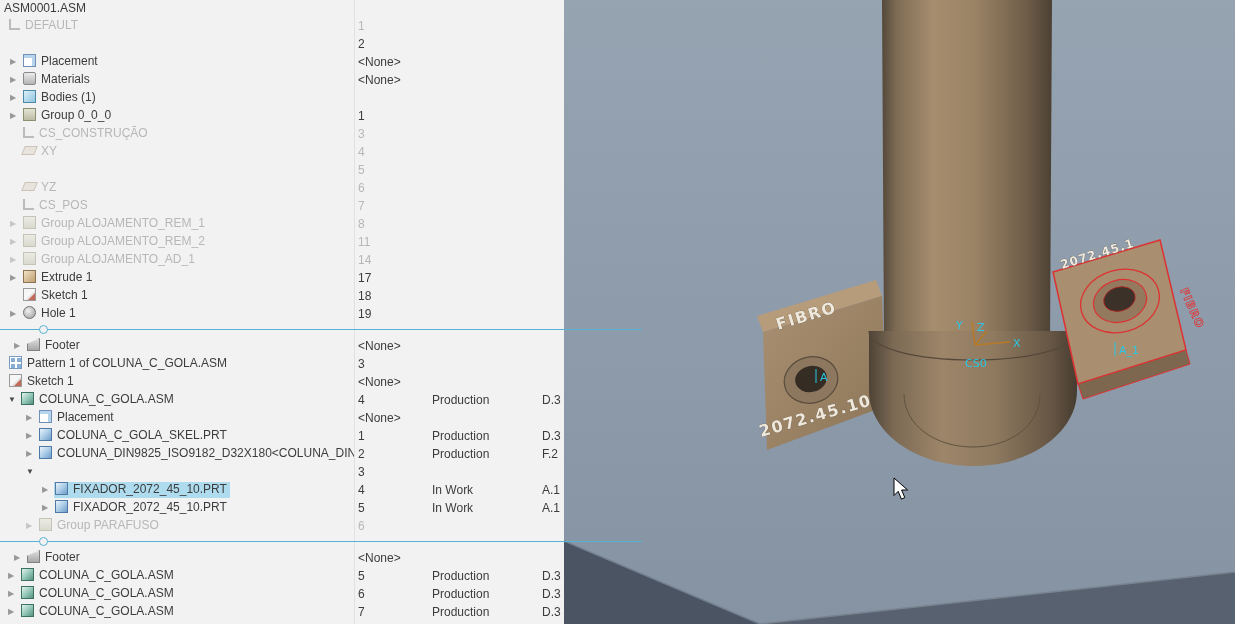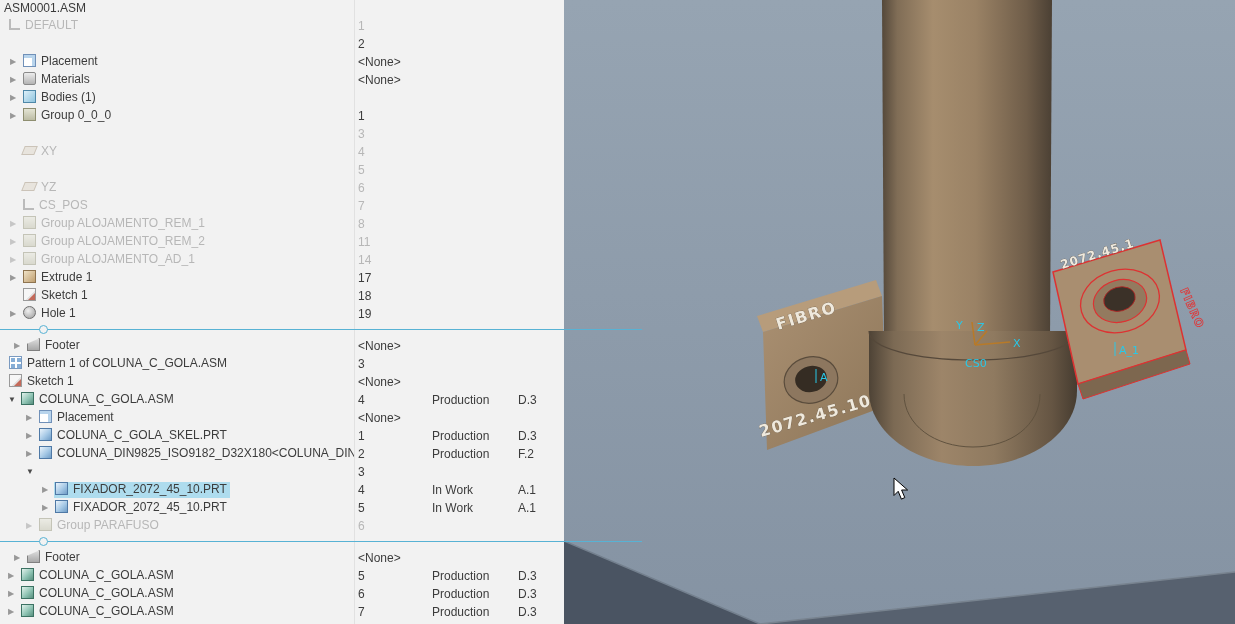--- a/index.html
+++ b/index.html
@@ -15,21 +15,21 @@
   .arw{flex:none;width:14px;font-size:8px;line-height:18px;color:#989898;cursor:default;text-align:left;padding-left:2px}
   .arw.exp{color:#4a4a4a}
   .cellsel{display:flex;align-items:flex-start;height:16px;padding:0 3px 0 1px}
   .selected .cellsel{background:#aedcee}
   .lbl{white-space:nowrap;overflow:hidden}
   .muted{color:#b7b7b7}
   .muted .ic{opacity:.45}
   .muted .arw{color:#c6c6c6}
   .cnum{position:absolute;left:358px}
   .cstat{position:absolute;left:432px}
-  .crev{position:absolute;left:518px}
+  .crev{position:absolute;left:542px}
   .sep-row{position:relative;height:14px;z-index:2}
   .sep-line{position:absolute;left:0;right:0;top:6px;height:1px;background:#58b2d4}
   .sep-dot{position:absolute;left:39px;top:2px;width:9px;height:9px;border:1px solid #58b2d4;border-radius:50%;background:#f2f2f2}
 
   
   .ic{flex:none;width:13px;height:13px;margin-right:5px;position:relative;display:inline-block}
   .ic-prt{background:linear-gradient(135deg,#eaf3fb 0%,#a6c9e6 55%,#6f9cc6 100%);border:1px solid #4f79a6}
   .ic-asm{background:linear-gradient(135deg,#e2f2ec 0%,#8fc4b4 55%,#58907f 100%);border:1px solid #3c7263}
   .ic-placement{background:#fff;border:1px solid #7090b8;box-shadow:inset -3px 3px 0 #b8d4ec}
   .ic-materials{background:linear-gradient(180deg,#ececec,#b4b4b4);border:1px solid #8a8a8a;border-radius:2px}
@@ -107,20 +107,27 @@
           <span class="namecell">
             <span class="arw" style="margin-left: 8px;">▶</span>
             <span class="cellsel">
               <span class="ic ic-group"></span>
               <span class="lbl">Group 0_0_0</span>
             </span>
           </span>
           <span class="cnum">1</span>
         </div>
         <div class="trow muted">
+          <span class="namecell">
+            <span class="arw" style="margin-left: 22px; width: 0px; padding-left: 0px;"></span>
+            <span class="cellsel">
+              <span class="ic ic-csys"></span>
+              <span class="lbl">CS_CONSTRUÇÃO</span>
+            </span>
+          </span>
           <span class="cnum">3</span>
         </div>
         <div class="trow muted">
           <span class="namecell">
             <span class="arw" style="margin-left: 22px; width: 0px; padding-left: 0px;"></span>
             <span class="cellsel">
               <span class="ic ic-plane"></span>
               <span class="lbl">XY</span>
             </span>
           </span>

